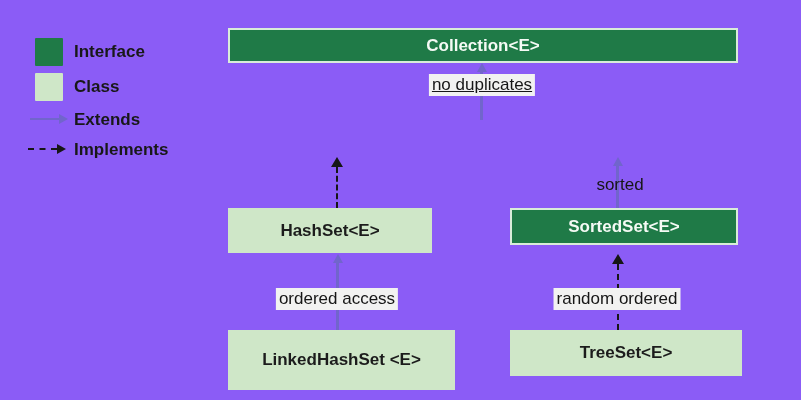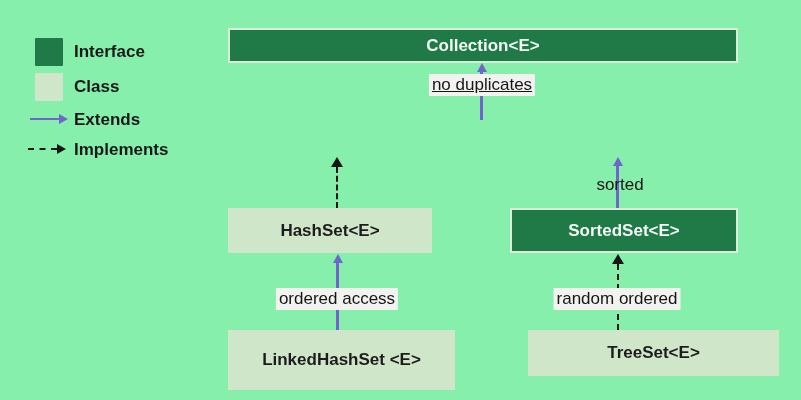--- a/index.html
+++ b/index.html
@@ -3,21 +3,21 @@
 <meta charset="utf-8">
 <style>
   html,body{margin:0;padding:0;}
   body{
     font-family:"Liberation Sans", sans-serif;
     background:#e9e9e9;
   }
   .canvas{
     position:relative;
     width:801px;height:400px;
-    background:#86efac;
+    background:#8b5cf6;
     overflow:hidden;
   }
   
   .legend-swatch{
     position:absolute;width:28px;height:28px;border-radius:1px;
   }
   .swatch-interface{background:#1f7a47;}
   .swatch-class{background:#cfe7c8;}
   .legend-label{
     position:absolute;left:74px;
@@ -88,25 +88,25 @@
       <div class="hhead black"></div>
     </div>
     <div class="legend-label" style="top:139px;">Implements</div>
   </div>
 
   <div class="node interface" style="left:228px;top:28px;width:510px;height:35px;">Collection&lt;E&gt;</div>
 
 
   <div class="node class" style="left:228px;top:208px;width:204px;height:45px;">HashSet&lt;E&gt;</div>
 
-  <div class="node interface" style="left:510px;top:208px;width:228px;height:45px;">SortedSet&lt;E&gt;</div>
+  <div class="node interface" style="left:510px;top:208px;width:228px;height:37px;">SortedSet&lt;E&gt;</div>
 
   <div class="node class" style="left:228px;top:330px;width:227px;height:60px;">LinkedHashSet &lt;E&gt;</div>
 
-  <div class="node class" style="left:528px;top:330px;width:251px;height:46px;">TreeSet&lt;E&gt;</div>
+  <div class="node class" style="left:510px;top:330px;width:232px;height:46px;">TreeSet&lt;E&gt;</div>
 
   <div class="varrow extends" style="left:475px;top:63px;height:57px;">
     <div class="vhead"></div>
     <div class="vline"></div>
   </div>
   <div class="flow-label bg" style="left:482px;top:74px;text-decoration:underline;">no duplicates</div>
 
   <div class="varrow implements" style="left:330px;top:157px;height:51px;">
     <div class="vhead"></div>
     <div class="vline"></div>

